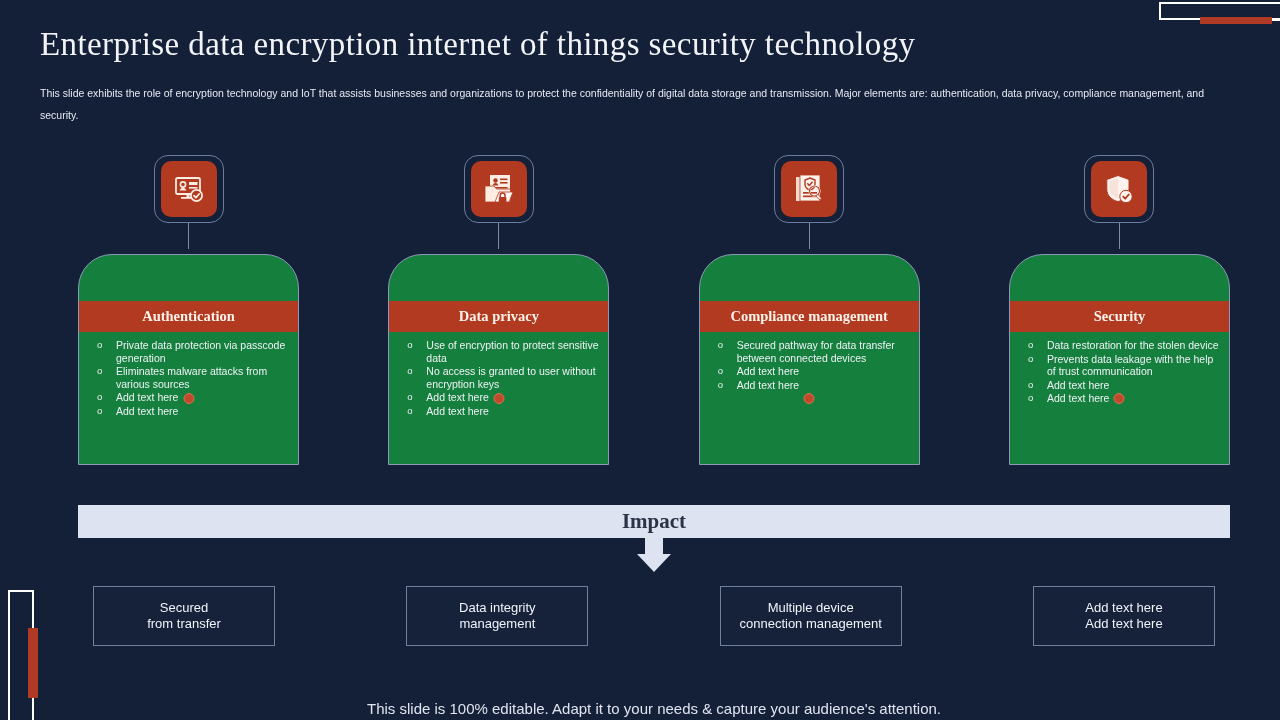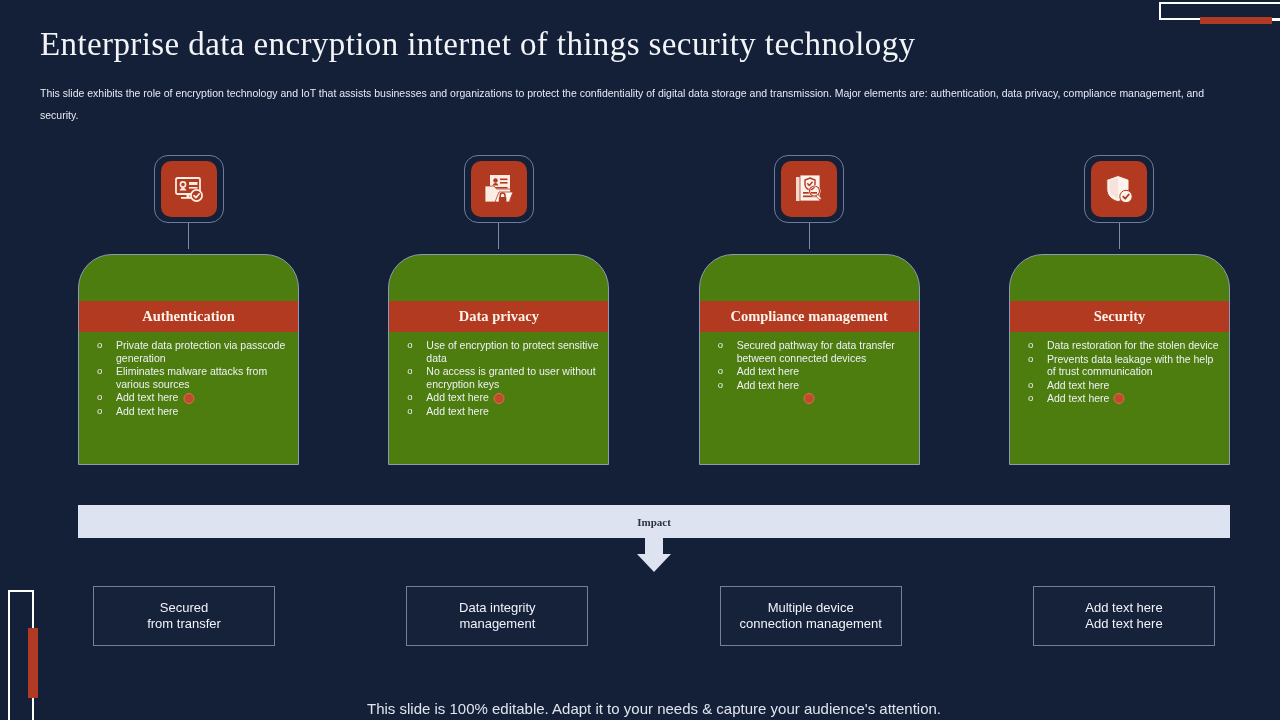--- a/index.html
+++ b/index.html
@@ -111,21 +111,21 @@
   }
 
   .card {
     position: relative;
     width: 221px;
     height: 218px;
     margin-top: 5px;
     border: 1px solid #8a9ab8;
     border-top-left-radius: 34px;
     border-top-right-radius: 34px;
-    background: #4d7c0f;
+    background: #15803d;
     overflow: hidden;
   }
   .card-head {
     position: absolute;
     left: 0; top: 46px;
     width: 100%; height: 31px;
     background: #b23a20;
     display: flex; align-items: center; justify-content: center;
     font-family: "Liberation Serif", serif;
     font-size: 14.5px;
@@ -157,21 +157,21 @@
   }
 
   
   .impact-bar {
     position: absolute;
     left: 64px; top: 505px;
     width: 1152px; height: 33px;
     background: #dde3f0;
     display: flex; align-items: center; justify-content: center;
     font-family: "Liberation Serif", serif;
-    font-size: 11px;
+    font-size: 21px;
     font-weight: bold;
     color: #2b3346;
   }
   .impact-arrow {
     position: absolute;
     left: 640px; top: 538px;
     transform: translateX(-50%);
     width: 0; height: 0;
   }
   .impact-arrow .stem {

